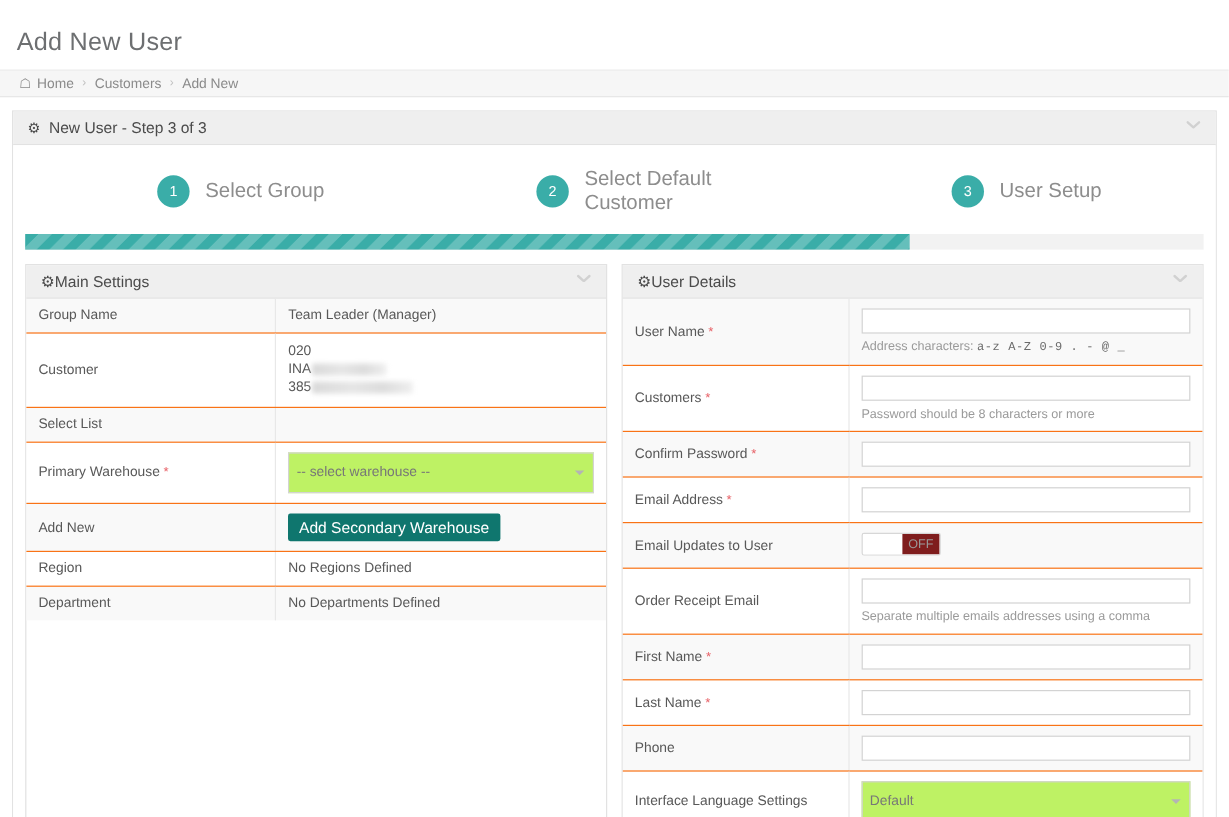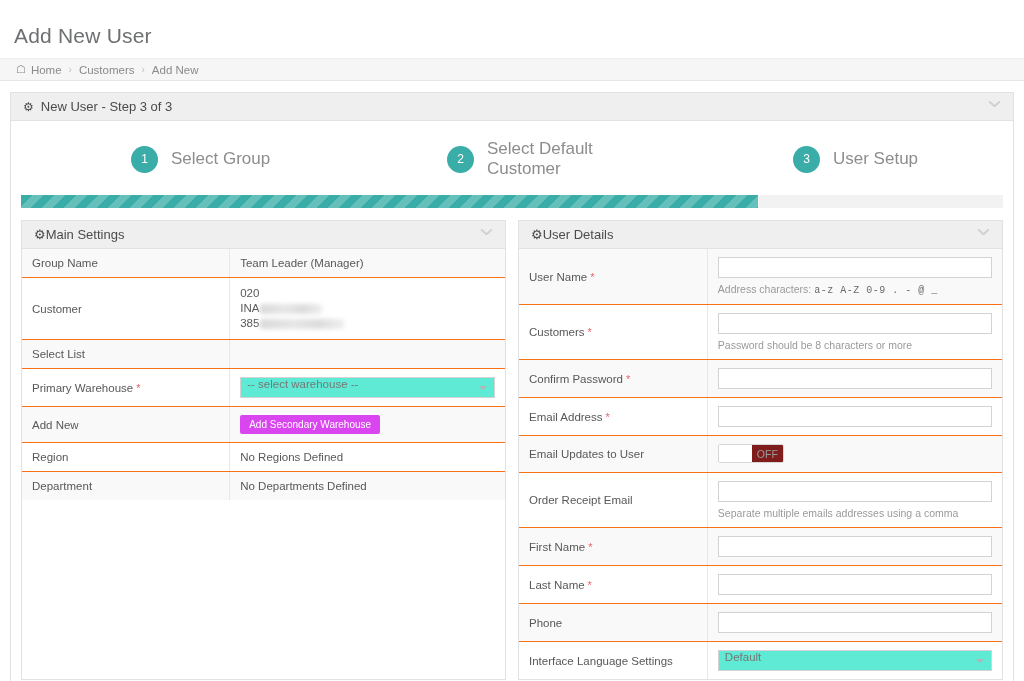--- a/index.html
+++ b/index.html
@@ -148,43 +148,43 @@
     font-family: "Liberation Sans", sans-serif;
     color: #555;
     padding: 0 6px;
     outline: none;
   }
   .hint { font-size: 10.5px; color: #9a9a9a; margin-top: 5px; }
   .hint .mono { font-family: "Liberation Mono", monospace; font-size: 10px; color: #6a6a6a; letter-spacing: .5px; }
 
   .sel {
     width: 100%;
-    height: 21px;
+    height: 34px;
     border: 1px solid #d3d3d3;
-    background: #5eead4;
+    background: #bef264;
     font-size: 11.5px;
     color: #777;
-    display: flex; 
+    display: flex; align-items: center;
     padding: 0 6px;
     position: relative;
   }
   .sel .caret {
     position: absolute; right: 7px; top: 50%;
     margin-top: -2px;
     width: 0; height: 0;
     border-left: 4px solid transparent;
     border-right: 4px solid transparent;
     border-top: 4px solid #b4b4b4;
   }
 
   .btn-green {
     display: inline-block;
-    background: #d946ef;
+    background: #0f766e;
     color: #fff;
-    font-size: 10px;
+    font-size: 13px;
     padding: 4px 9px;
     border: none;
     border-radius: 2px;
     cursor: pointer;
     font-family: "Liberation Sans", sans-serif;
   }
 
   .toggle {
     display: inline-flex;
     border: 1px solid #d7d7d7;

